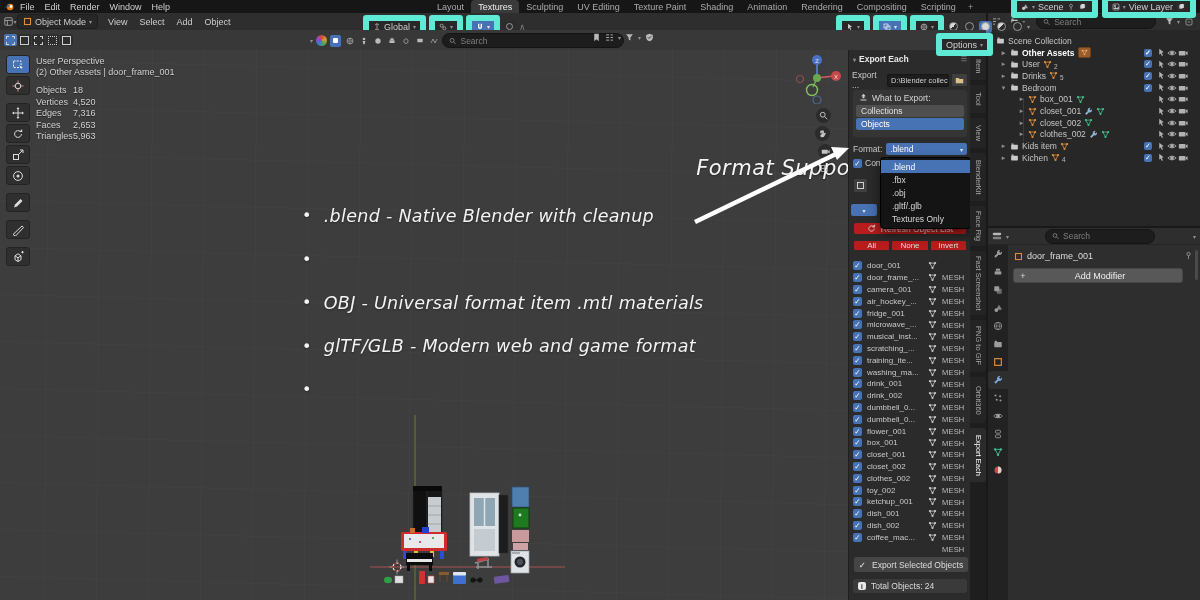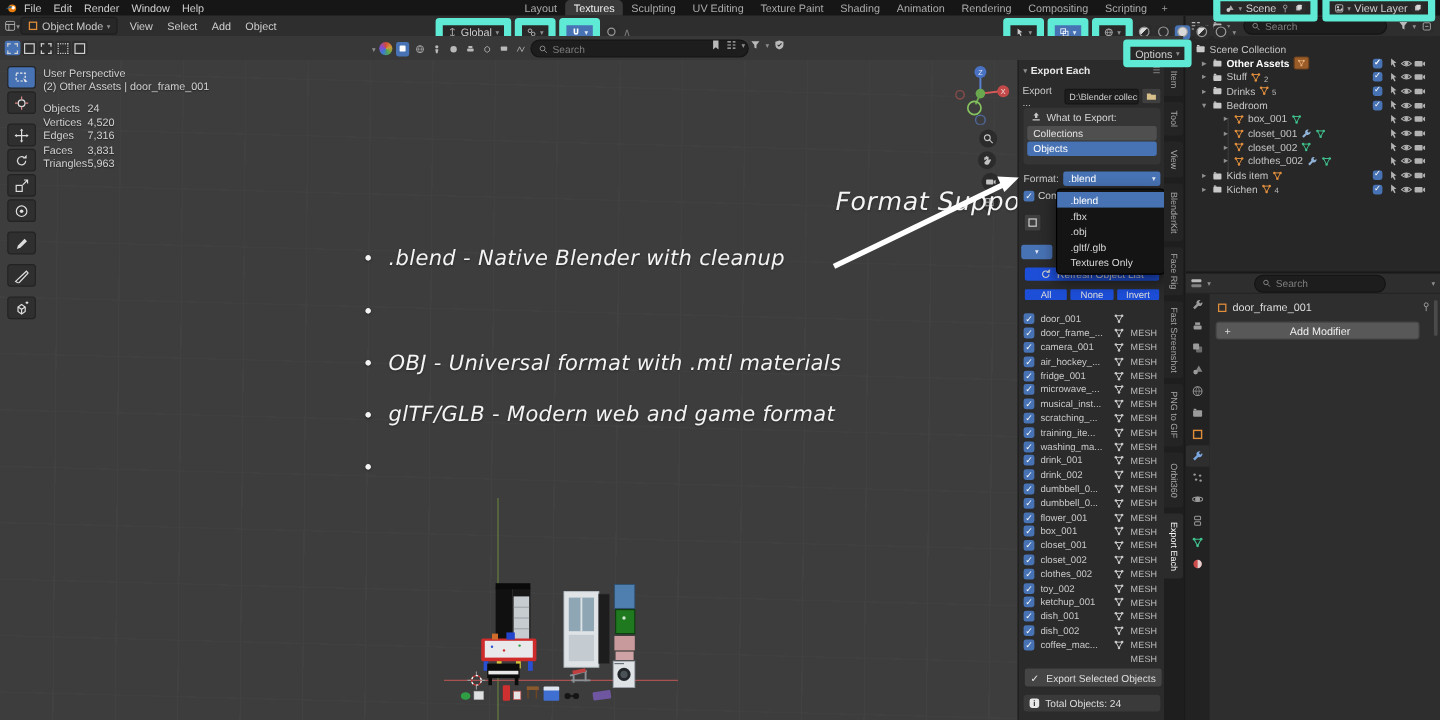--- a/index.html
+++ b/index.html
@@ -106,21 +106,21 @@
   #np-fmtbtn .chev{margin-left:auto;color:#dfe7f5;}
   #fmt-menu{position:absolute;left:31px;top:107px;width:89px;background:#141414;border:1px solid #000;
             border-radius:4px;box-shadow:0 5px 12px rgba(0,0,0,.55);padding:2px 0;z-index:40;}
   .fmt-it{height:13.2px;display:flex;align-items:center;padding-left:11px;color:#d8d8d8;}
   .fmt-it.sel{background:#4772b3;color:#fff;}
   #np-comp{position:absolute;left:4px;top:108px;display:flex;align-items:center;gap:3px;color:#d0d0d0;}
   #np-sq2{position:absolute;left:4px;top:128px;}
   #np-bluebtn{position:absolute;left:2px;top:154px;width:26px;height:12px;background:#4772b3;border-radius:2px;
               display:flex;align-items:center;justify-content:center;color:#fff;}
   #np-refresh{position:absolute;left:4px;top:172px;width:114px;height:13px;box-sizing:border-box;gap:5px;}
-  .btn{background:#1d4ed8;border:1px solid #2b2b2b;border-radius:3px;color:#dedede;
+  .btn{background:#b91c1c;border:1px solid #2b2b2b;border-radius:3px;color:#dedede;
        display:flex;align-items:center;justify-content:center;}
   #np-selrow{position:absolute;left:4px;top:190px;width:114px;height:11px;display:flex;gap:1px;}
   #np-selrow .btn{flex:1;border-radius:2px;font-size:8px;}
   #np-list{position:absolute;left:4px;top:210px;width:114px;}
   .xrow{height:11.8px;display:flex;align-items:center;gap:5px;}
   .cb{width:9px;height:9px;background:#4772b3;border-radius:2px;color:#fff;font-size:7.5px;
       line-height:9px;text-align:center;flex:none;}
   .xname{flex:1;color:#c9c9c9;font-size:8px;white-space:nowrap;overflow:hidden;}
   .xtype{width:25px;color:#bdbdbd;font-size:7.5px;letter-spacing:.2px;margin-top:24px;}
   #np-export{position:absolute;left:4px;top:506px;width:114px;height:15px;gap:6px;background:#454545;}
@@ -557,27 +557,27 @@
         <circle cx="27" cy="152" r="4" fill="none" stroke="#c33" stroke-width="1.1" stroke-dasharray="2.2 2.2" stroke-dashoffset="2.2"></circle>
         <path d="M27 144.5v3M27 156.5v3M19.5 152h3M31.5 152h3" stroke="#999" stroke-width=".9"></path>
       </g>
     </svg>
 
     <div id="vp-overlay">
       <div>User Perspective</div>
       <div>(2) Other Assets | door_frame_001</div>
       <div id="vp-stats">
           <span>Objects</span>
-          <span>24</span>
+          <span>18</span>
           <span>Vertices</span>
           <span>4,520</span>
           <span>Edges</span>
           <span>7,316</span>
           <span>Faces</span>
-          <span>3,831</span>
+          <span>2,653</span>
           <span>Triangles</span>
           <span>5,963</span>
         </div>
     </div>
 
     <div id="vp-toolbar">
         <div class="tbtn act">
           <svg width="12" height="12" viewBox="0 0 12 12">
             <rect x="1.5" y="2" width="7.5" height="6.5" fill="none" stroke="#eee" stroke-dasharray="2 1.2"></rect>
             <path d="M7 6l4 3-1.8.3.8 1.7z" fill="#eee"></path>
@@ -674,21 +674,21 @@
       <ul id="annot-list">
           <li>
             <span class="dot">•</span>
             <span>.blend - Native Blender with cleanup</span>
           </li>
           <li>
             <span class="dot">•</span>
           </li>
           <li>
             <span class="dot">•</span>
-            <span>OBJ - Universal format with .mtl materials</span>
+            <span>OBJ - Universal format item .mtl materials</span>
           </li>
           <li>
             <span class="dot">•</span>
             <span>glTF/GLB - Modern web and game format</span>
           </li>
           <li>
             <span class="dot">•</span>
           </li>
         </ul>
     </div>
@@ -1094,21 +1094,21 @@
             </svg>
           </span>
         </div>
         <div class="olrow" style="top: 28.4px; padding-left: 12px;">
           <span class="caret">▸</span>
           <span>
             <svg width="9" height="9" viewBox="0 0 12 12" style="color:#c9c9c9" fill="currentColor">
               <use href="#i-coll"></use>
             </svg>
           </span>
-          <span>Stuff</span>
+          <span>User</span>
           <span>
             <svg width="9" height="9" viewBox="0 0 12 12" style="color:#e08e3c" fill="currentColor">
               <use href="#i-tri"></use>
             </svg>
           </span>
           <span class="badge-count">2</span>
           <span class="olctl" style="left: 155px;">
             <span class="cb" style="width:8px;height:8px;line-height:8px;font-size:7px">✓</span>
           </span>
           <span class="olctl" style="left: 168px;">

